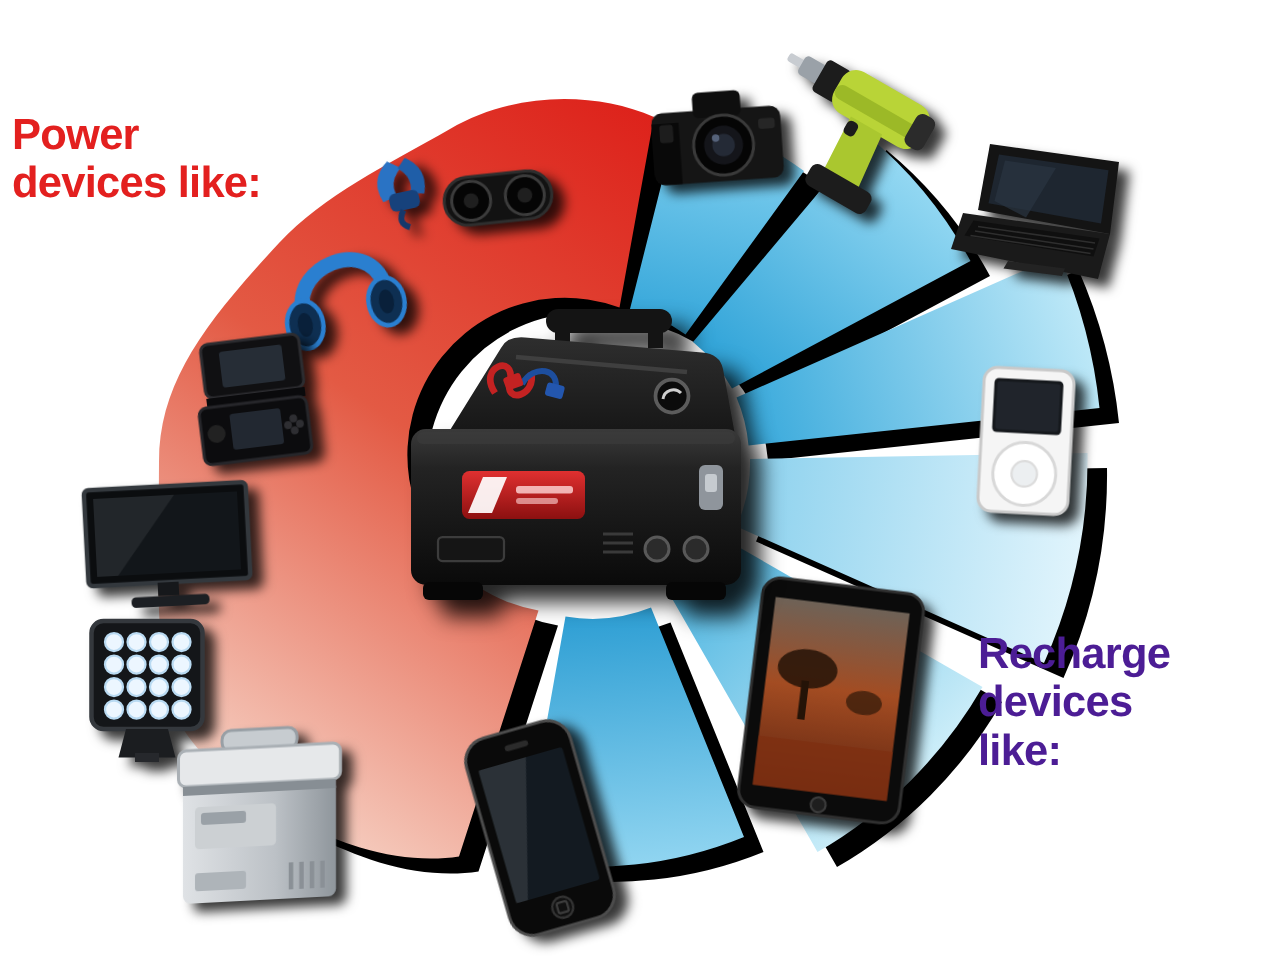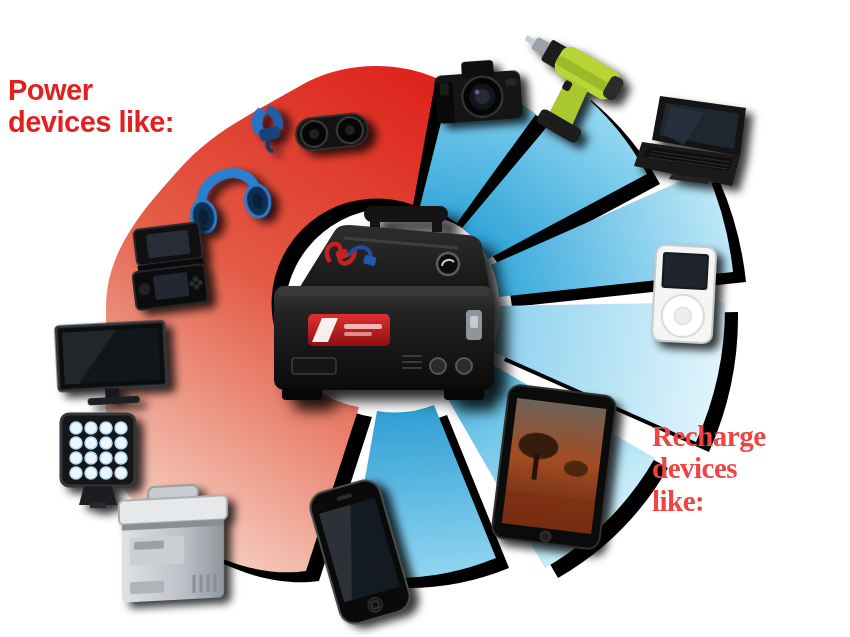--- a/index.html
+++ b/index.html
@@ -6,21 +6,21 @@
   html,body { background:#ffffff; }
   body { font-family:"Liberation Sans", sans-serif; }
   #canvas { position:relative; width:782px; height:637px; background:#ffffff; overflow:hidden; }
   #wedges { position:absolute; left:0; top:0; z-index:0; }
   .device { position:absolute; z-index:2; filter: drop-shadow(7px 6px 4px rgba(0,0,0,0.78)); }
   .device svg { display:block; overflow:visible; }
   #center-unit { position:absolute; left:252px; top:198px; z-index:3; filter: drop-shadow(13px 11px 7px rgba(0,0,0,0.85)); }
   .title { position:absolute; z-index:5; font-weight:bold; font-size:29px; line-height:1.12; letter-spacing:-0.5px; }
   .title .line { display:block; }
   .title-power { left:8px; top:74px; color:#e3201f; }
-  .title-recharge { left:652px; top:420px; color:#ef4444;font-family:Liberation Serif, serif; }
+  .title-recharge { left:652px; top:420px; color:#4c1d95; }
 </style>
 </head>
 <body>
 
 <div id="canvas">
 
   <svg id="wedges" width="850" height="637" viewBox="0 0 850 637">
     <defs>
       <linearGradient id="gradPower" gradientUnits="userSpaceOnUse" x1="460" y1="70" x2="150" y2="545">
         <stop offset="0" stop-color="#dd1e18"></stop>

